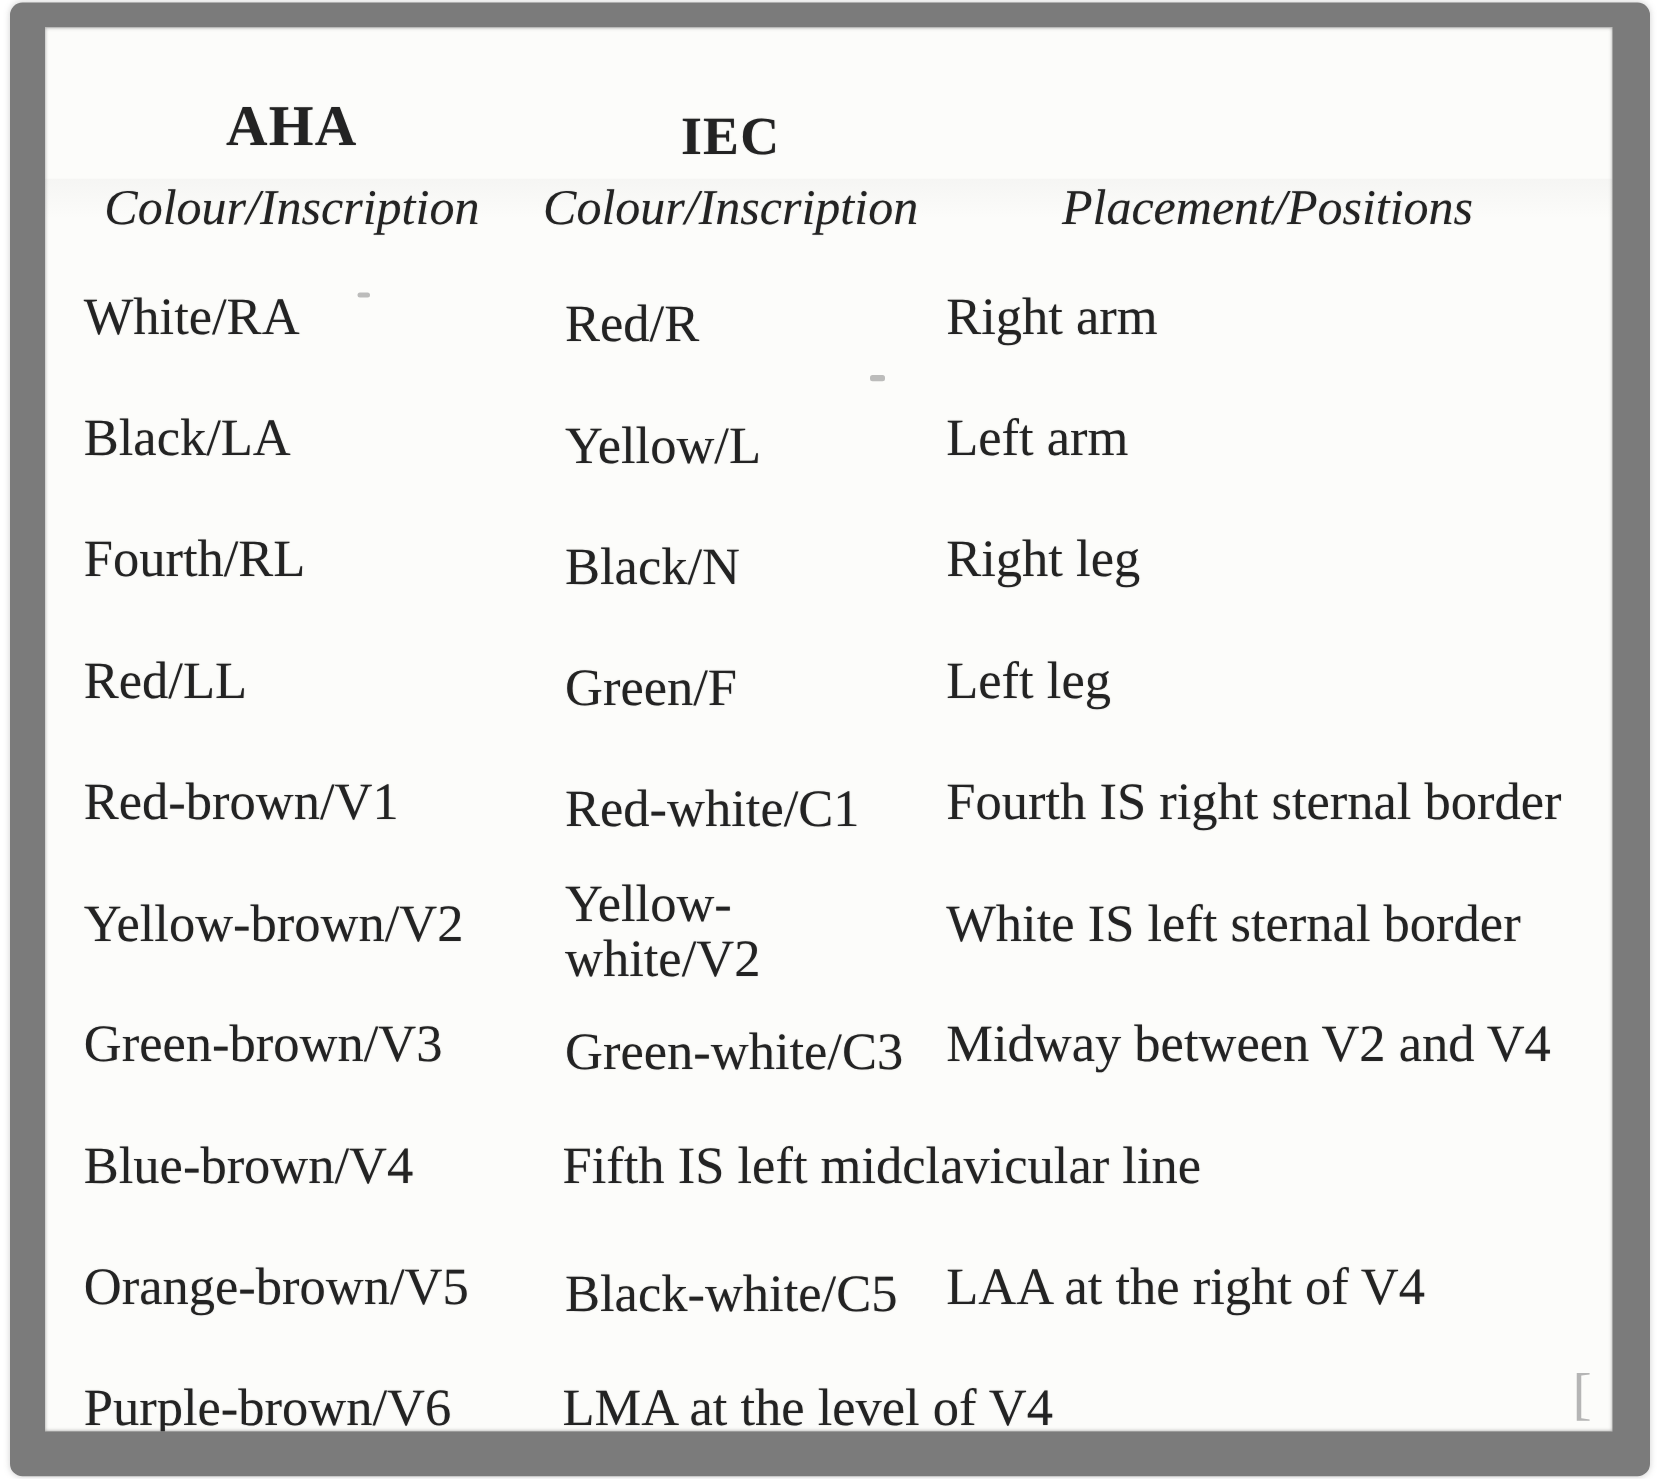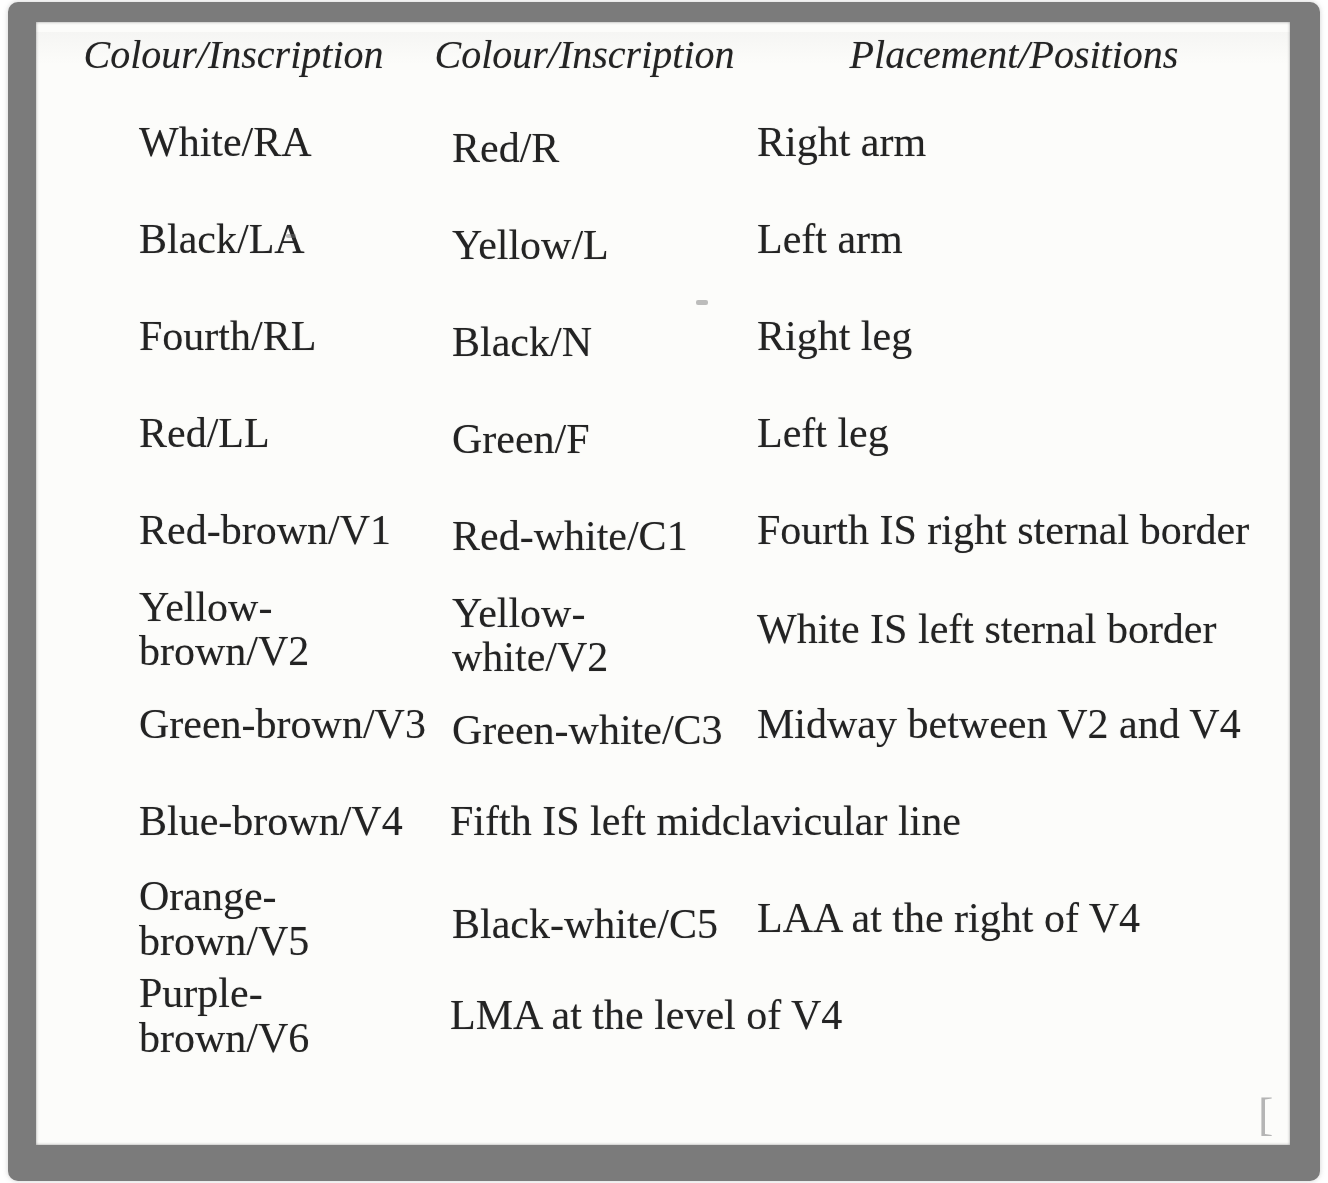--- a/index.html
+++ b/index.html
@@ -64,21 +64,21 @@
   }
   .rows {
     margin-top: 16px;
   }
   .data-row {
     height: 97px;
     align-items: center;
     font-size: 42px;
     line-height: 1.05;
   }
-  .cell-aha { padding-left: 72px; margin-left: 31px; }
+  .cell-aha { padding-left: 31px; }
   .cell-iec { padding-left: 21px; margin-top: 12px; }
   .cell-placement { padding-left: 19px; white-space: nowrap; }
   .artifact-bracket {
     position: absolute;
     left: 1258px;
     top: 1088px;
     font-size: 46px;
     color: #b5b5b5;
     text-shadow: none;
     font-family: "Liberation Serif", serif;
@@ -90,20 +90,25 @@
   }
   .speck-1 { left: 250px; top: 212px; width: 10px; height: 4px; }
   .speck-2 { left: 660px; top: 278px; width: 12px; height: 5px; }
 </style>
 </head>
 <body>
 
 <div class="scan-page">
   <div class="content">
 
+    <div class="group-header-row grid3">
+      <div class="group-header">AHA</div>
+      <div class="group-header iec">IEC</div>
+      <div></div>
+    </div>
 
     <div class="subheader-row grid3">
       <div class="column-header">Colour/Inscription</div>
       <div class="column-header">Colour/Inscription</div>
       <div class="column-header">Placement/Positions</div>
     </div>
 
     <div class="rows">
       <div class="data-row grid3">
         <div class="cell-aha">White/RA</div>

